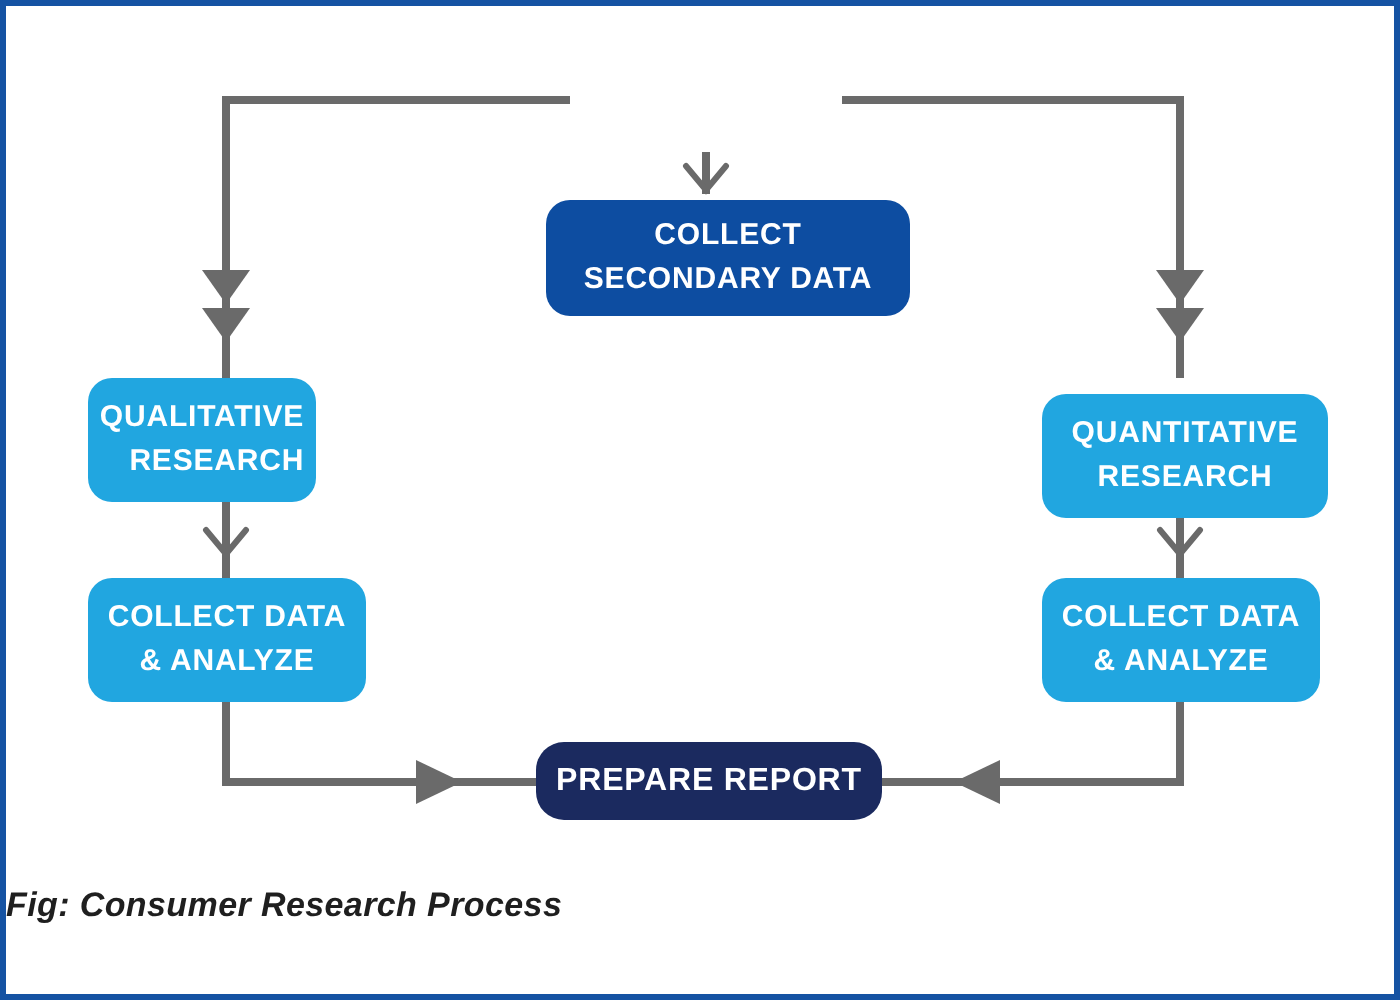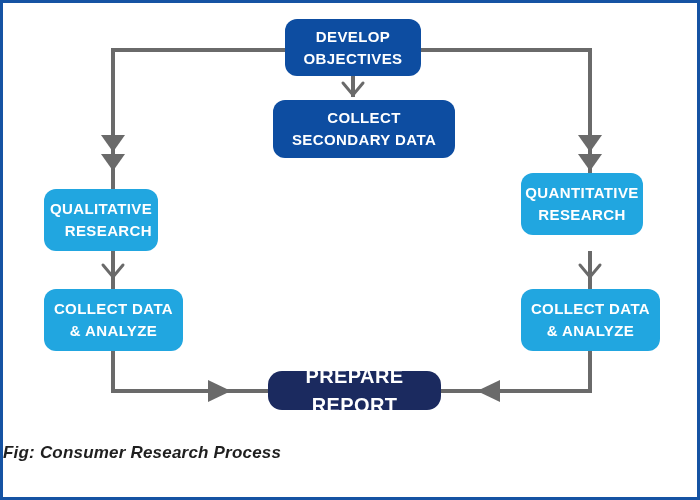--- a/index.html
+++ b/index.html
@@ -26,26 +26,26 @@
     color: #ffffff;
     font-weight: bold;
     font-size: 15px;
     line-height: 1.45;
     letter-spacing: 0.4px;
     white-space: pre-line;
     border-radius: 12px;
   }
   .node.primary { background: #0D4DA1; }
   .node.light   { background: #21A6E0; }
-  .node.navy    { background: #1B2A5F; border-radius: 14px; font-size: 20px; }
+  .node.navy    { background: #1B2A5F; border-radius: 14px; font-size: 16px; }
 
   .n-develop  { left: 282px; top: 16px;  width: 136px; height: 57px; }
   .n-secondary{ left: 270px; top: 97px;  width: 182px; height: 58px; }
   .n-qual     { left: 41px;  top: 186px; width: 114px; height: 62px; text-align: right; }
-  .n-quant    { left: 518px; top: 170px; width: 122px; height: 62px; }
+  .n-quant    { left: 518px; top: 194px; width: 143px; height: 62px; }
   .n-collectL { left: 41px;  top: 286px; width: 139px; height: 62px; }
   .n-collectR { left: 518px; top: 286px; width: 139px; height: 62px; }
   .n-report   { left: 265px; top: 368px; width: 173px; height: 39px; }
 
   .caption {
     position: absolute;
     left: 0; right: 0;
     top: 440px;
     text-align: left;
     font-weight: bold;
@@ -91,22 +91,20 @@
       <path d="M587 248 V286"></path>
     </g>
 
     <path d="M110 348 V388 H265"></path>
     <polygon points="205,377 205,399 228,388" fill="#6A6A6A" stroke="none"></polygon>
 
     <path d="M587 348 V388 H438"></path>
     <polygon points="497,377 497,399 474,388" fill="#6A6A6A" stroke="none"></polygon>
   </svg>
 
-  <div class="node primary n-develop">DEVELOP
-OBJECTIVES</div>
   <div class="node primary n-secondary">COLLECT
 SECONDARY DATA</div>
   <div class="node light n-qual">QUALITATIVE
 RESEARCH</div>
   <div class="node light n-quant">QUANTITATIVE
 RESEARCH</div>
   <div class="node light n-collectL">COLLECT DATA
 &amp; ANALYZE</div>
   <div class="node light n-collectR">COLLECT DATA
 &amp; ANALYZE</div>

